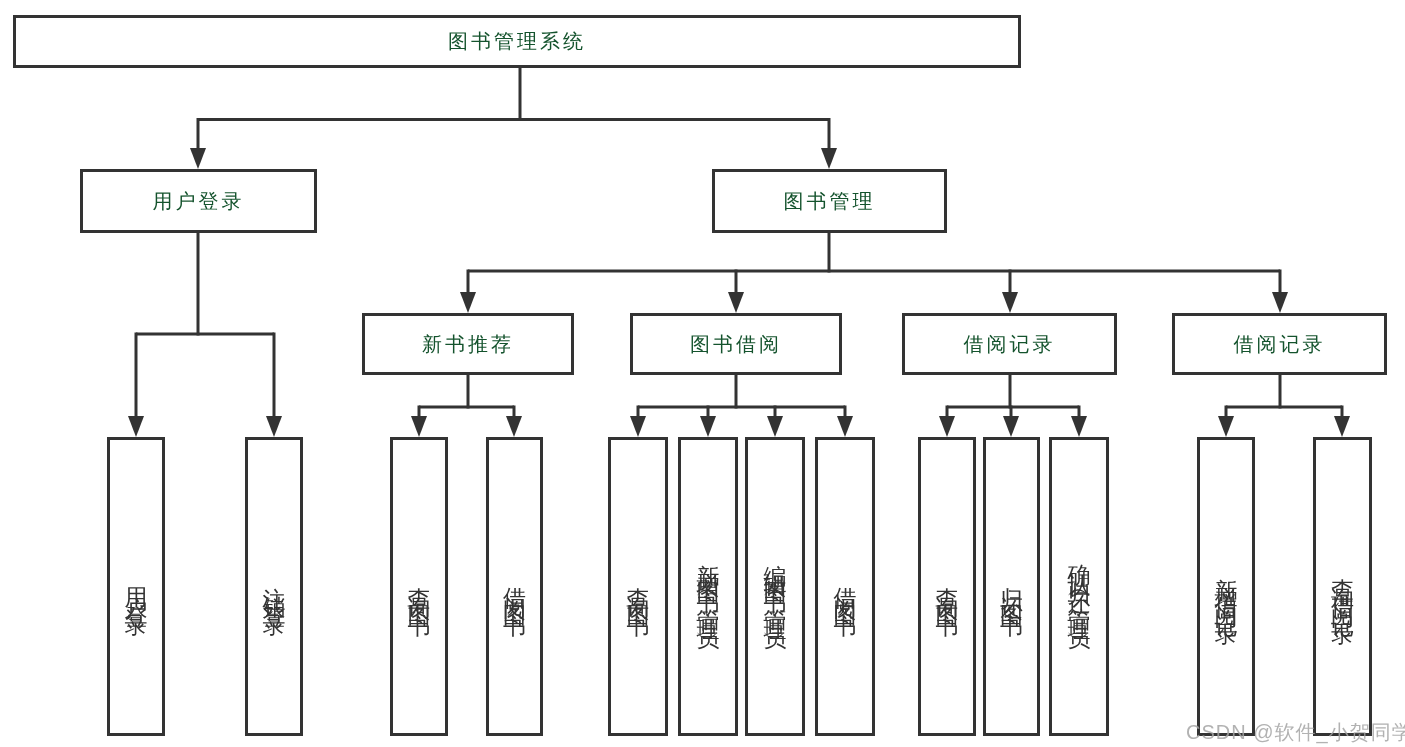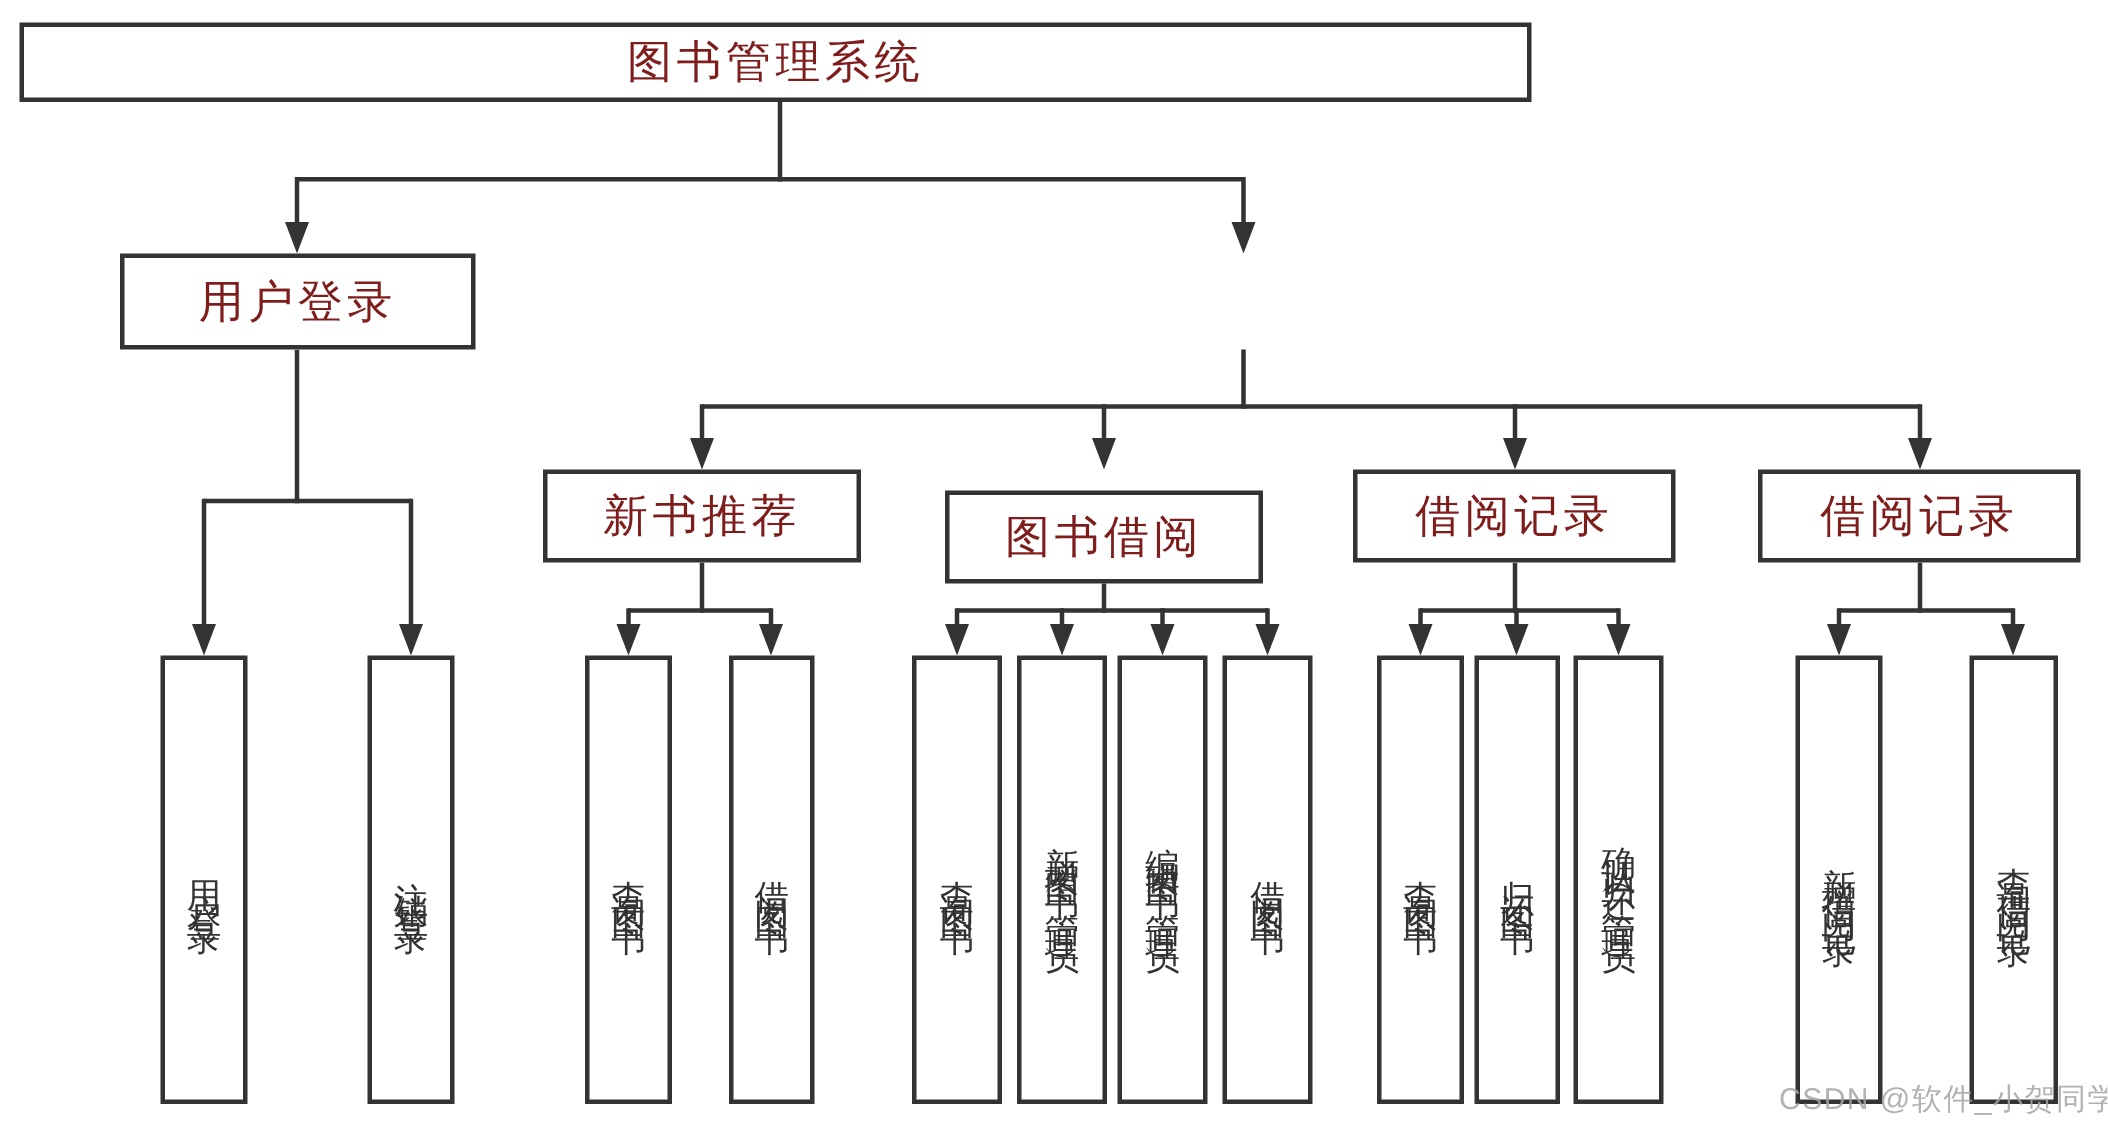--- a/index.html
+++ b/index.html
@@ -27,31 +27,31 @@
     position: absolute;
     box-sizing: border-box;
     background: #ffffff;
     border: 3px solid #333333;
     display: flex;
     align-items: center;
     justify-content: center;
     color: #333333;
   }
   .hlabel {
-    font-size: 30px;
+    font-size: 20px;
     letter-spacing: 3px;
     white-space: nowrap;
-    color: #7f1d1d;
+    color: #14532d;
   }
   .node.root  { left: 13px;  top: 15px;  width: 1008px; height: 53px; }
   .node.lvl2a { left: 80px;  top: 169px; width: 237px;  height: 64px; }
   .node.lvl2b { left: 712px; top: 169px; width: 235px;  height: 64px; }
   .node.lvl3  { top: 313px; height: 62px; }
   .node.l3a { left: 362px;  width: 212px; }
-  .node.l3b { left: 630px;  width: 212px; margin-top: 14px; }
+  .node.l3b { left: 630px;  width: 212px; }
   .node.l3c { left: 902px;  width: 215px; }
   .node.l3d { left: 1172px; width: 215px; }
   .node.leaf { top: 437px; height: 299px; }
   .vtext {
     writing-mode: vertical-rl;
     text-orientation: mixed;
     font-size: 23px;
     letter-spacing: 9px;
     line-height: 1;
     color: #333333;
@@ -139,20 +139,23 @@
     </g>
   </svg>
 
   <div class="node root">
     <span class="hlabel">图书管理系统</span>
   </div>
 
   <div class="node lvl2a">
     <span class="hlabel">用户登录</span>
   </div>
+  <div class="node lvl2b">
+    <span class="hlabel">图书管理</span>
+  </div>
 
   <div class="node lvl3 l3a">
     <span class="hlabel">新书推荐</span>
   </div>
   <div class="node lvl3 l3b">
     <span class="hlabel">图书借阅</span>
   </div>
   <div class="node lvl3 l3c">
     <span class="hlabel">借阅记录</span>
   </div>

